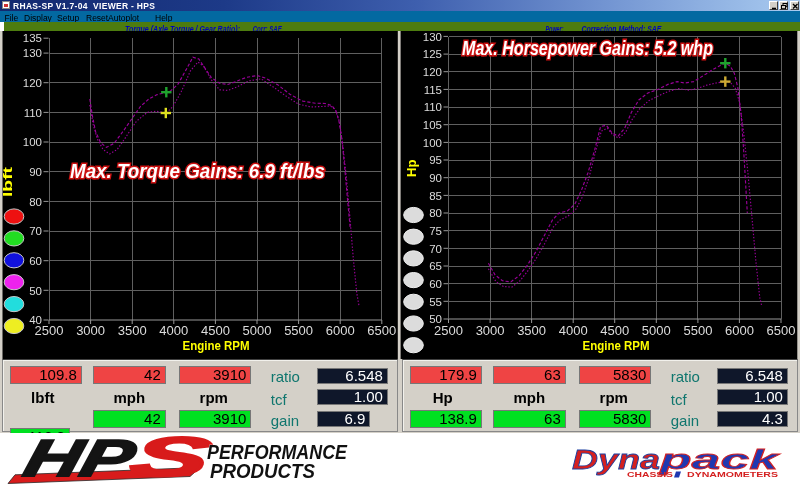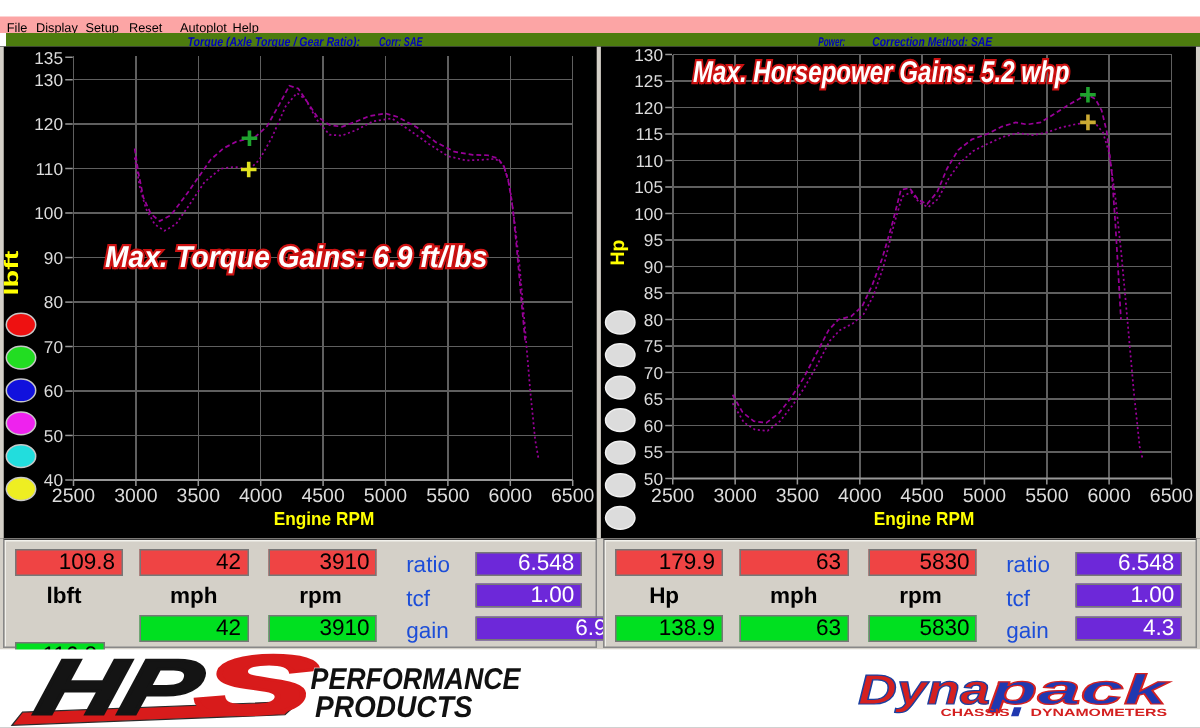--- a/index.html
+++ b/index.html
@@ -6,49 +6,71 @@
   font-family:"Liberation Sans", sans-serif; }
 #win { position:relative; width:800px; height:485px; }
 #titlebar { position:absolute; left:0; top:0; width:800px; height:11px;
   background:linear-gradient(90deg,#12296f 0%,#1d3a88 28%,#3e5fae 52%,#7395d2 76%,#a9cbf0 100%); }
 #titletext { position:absolute; left:13px; top:1px; color:#fff; font-size:8.5px; font-weight:bold; letter-spacing:0.3px; }
 #ticon { position:absolute; left:2px; top:1px; width:8px; height:8px; background:#fff; border:1px solid #888; }
 #ticon i { position:absolute; left:1px; top:2px; width:4px; height:3px; background:#d03030; }
 .wbtn { position:absolute; top:1px; width:9px; height:9px; background:#d4d0c8;
   border-top:1px solid #fff; border-left:1px solid #fff; border-right:1px solid #404040; border-bottom:1px solid #404040; }
 .wbtn svg { position:absolute; left:0; top:0; }
-#menubar { position:absolute; left:0; top:11px; width:800px; height:11px; background:#fca5a5;
+#menubar { position:absolute; left:0; top:11px; width:800px; height:11px; background:#0369a1;
   font-size:8.5px; color:#000; }
 #menubar span { position:absolute; top:1.5px; }
 #menubar u { text-decoration:none; border-bottom:1px solid #000; padding-bottom:0px; }
 #hdr { position:absolute; left:4px; top:22px; width:800px; height:9px; background:#4d7c0f; overflow:visible;font-style:italic; }
 #mline { position:absolute; left:0; top:20.5px; width:800px; height:1px; background:#b8b4ac; }
 #charts { position:absolute; left:0; top:31px; width:800px; height:328px; background:#000; }
 #pback { position:absolute; left:0; top:359px; width:800px; height:74px; background:#d4d0c8; }
 #charts svg text { font-family:"Liberation Sans", sans-serif; }
 .panel { position:absolute; top:359px; width:396px; height:73px; background:#d4d0c8;
   border:1px solid #888; border-top:1px solid #404040; box-shadow:inset 1px 1px 0 #f2f1ec; }
 .vbox { position:absolute; height:18px; border:1px solid #777; font-size:15px; color:#000;
   text-align:right; padding-right:4px; line-height:16px; }
 .ybox { background:#ef4444; }
 .gbox { background:#00e020; }
-.bbox { background:#6d28d9; color:#fff; height:16px; line-height:14.5px; }
+.bbox { background:#0f172a; color:#fff; height:16px; line-height:14.5px; }
 .ulbl { position:absolute; font-size:15px; font-weight:bold; color:#000; text-align:center; }
-.blbl { position:absolute; font-size:15px; color:#1d4ed8; }
+.blbl { position:absolute; font-size:15px; color:#0f766e; }
 #logos { position:absolute; left:0; top:433px; width:800px; height:52px; background:#fff; }
 </style></head>
 <body>
 <div id="win">
+ <div id="titlebar">
+  <div id="ticon">
+        <i></i>
+      </div>
+  <div id="titletext">RHAS-SP V1.7-04&nbsp; VIEWER - HPS</div>
+  <div class="wbtn" style="left:769px">
+        <svg width="9" height="9">
+          <line x1="2" y1="6.5" x2="6" y2="6.5" stroke="#000" stroke-width="1.6"></line>
+        </svg>
+      </div>
+  <div class="wbtn" style="left:778.5px">
+        <svg width="9" height="9">
+          <rect x="3" y="1.5" width="4" height="3.2" fill="none" stroke="#000" stroke-width="1"></rect>
+          <rect x="1.5" y="3.5" width="4" height="3.2" fill="#d4d0c8" stroke="#000" stroke-width="1"></rect>
+        </svg>
+      </div>
+  <div class="wbtn" style="left:790px">
+        <svg width="9" height="9">
+          <path d="M2 2 L6.5 6.5 M6.5 2 L2 6.5" stroke="#000" stroke-width="1.4"></path>
+        </svg>
+      </div>
+ </div>
  <div id="mline"></div>
  <div id="menubar">
   <span style="left:4.5px"><u>F</u>ile</span>
   <span style="left:24px"><u>D</u>isplay</span>
   <span style="left:57px"><u>S</u>etup</span>
   <span style="left:86px"><u>R</u>eset</span>
-  <span style="left:120px"><u>A</u>utoplot</span>
+  <span style="left:108px"><u>A</u>utoplot</span>
   <span style="left:155px"><u>H</u>elp</span>
  </div>
  <div id="hdr">
   <svg width="800" height="12" style="overflow:visible">
    <g font-family="Liberation Sans, sans-serif" font-size="8.5" font-weight="bold" fill="#0000bb">
     <text x="121" y="7.5" textLength="115" lengthAdjust="spacingAndGlyphs">Torque (Axle Torque / Gear Ratio):</text>
     <text x="248.7" y="7.5" textLength="29" lengthAdjust="spacingAndGlyphs">Corr: SAE</text>
     <text x="541.5" y="7.5" textLength="18" lengthAdjust="spacingAndGlyphs">Power:</text>
     <text x="577.5" y="7.5" textLength="80" lengthAdjust="spacingAndGlyphs">Correction Method: SAE</text>
    </g>
@@ -247,21 +269,21 @@
 <div class="ulbl" style="left:91.5px;top:29px;width:70px">mph</div>
 <div class="ulbl" style="left:176px;top:29px;width:70px">rpm</div>
 <div class="vbox gbox" style="left:7px;top:68px;width:60px">116.8</div>
 <div class="vbox gbox" style="left:90px;top:50px;width:73px">42</div>
 <div class="vbox gbox" style="left:176.6px;top:50px;width:72px">3910</div>
 <div class="blbl" style="left:268px;top:8px">ratio</div>
 <div class="blbl" style="left:268px;top:30.5px">tcf</div>
 <div class="blbl" style="left:268px;top:52px">gain</div>
 <div class="vbox bbox" style="left:314.6px;top:7.5px;width:70.5px">6.548</div>
 <div class="vbox bbox" style="left:314.6px;top:29px;width:70.5px">1.00</div>
-<div class="vbox bbox" style="left:314.6px;top:51px;width:92px">6.9</div>
+<div class="vbox bbox" style="left:314.6px;top:51px;width:53px">6.9</div>
 </div>
 <div class="panel" style="left:401.75px">
 <div class="vbox ybox" style="left:7px;top:6px;width:72px">179.9</div>
 <div class="vbox ybox" style="left:90px;top:6px;width:73px">63</div>
 <div class="vbox ybox" style="left:176.6px;top:6px;width:72px">5830</div>
 <div class="ulbl" style="left:5px;top:29px;width:70px">Hp</div>
 <div class="ulbl" style="left:91.5px;top:29px;width:70px">mph</div>
 <div class="ulbl" style="left:176px;top:29px;width:70px">rpm</div>
 <div class="vbox gbox" style="left:7px;top:50px;width:72px">138.9</div>
 <div class="vbox gbox" style="left:90px;top:50px;width:73px">63</div>

